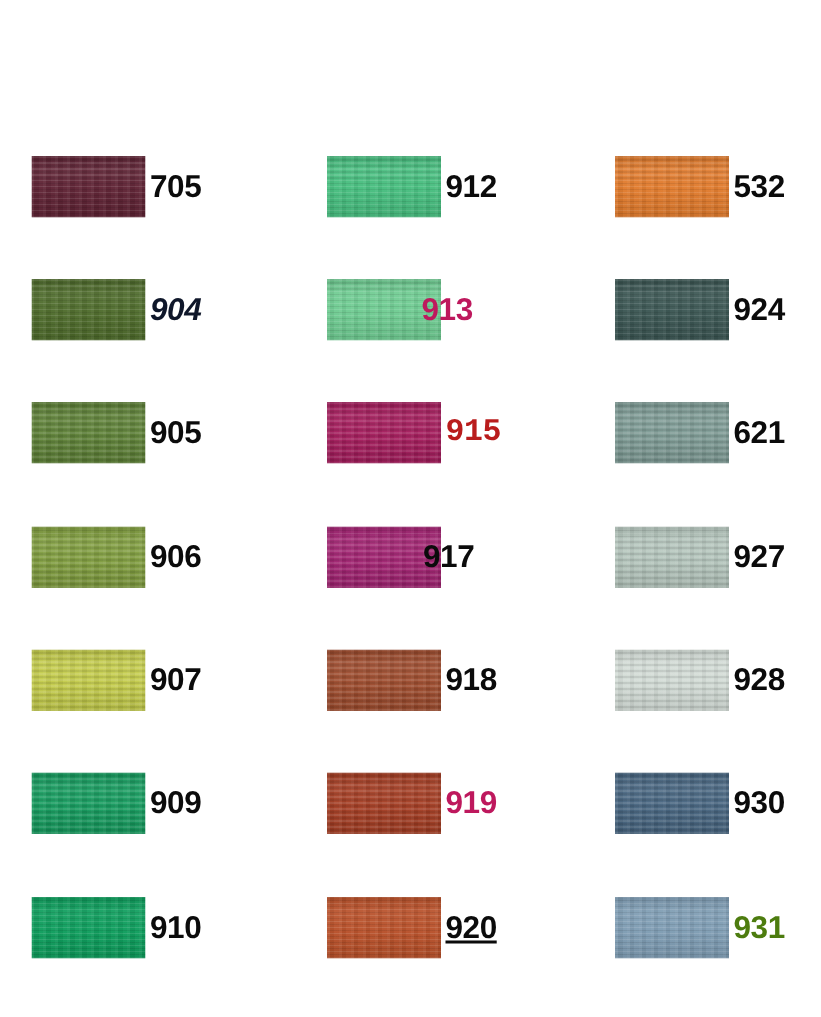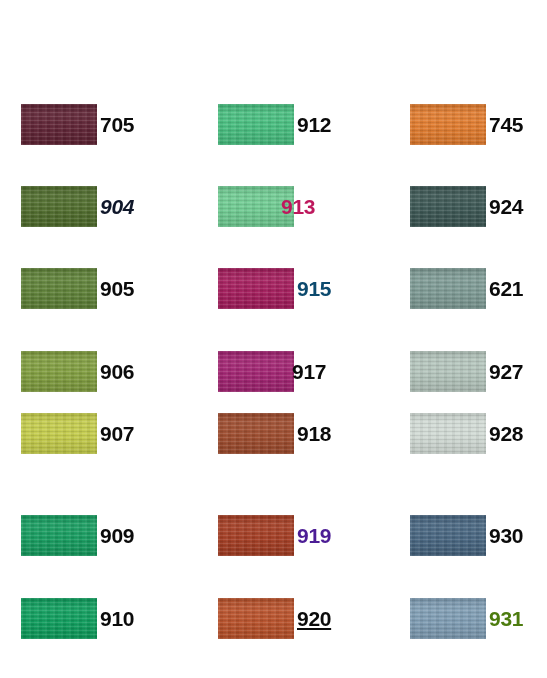--- a/index.html
+++ b/index.html
@@ -122,21 +122,21 @@
           <div class="sheen"></div>
         </div>
         <div class="code-label" style="left: 79px; height: 41px; line-height: 41px; color: rgb(11, 11, 11);">912</div>
       </div>
       <div class="swatch-cell" style="left: 410px; height: 41px;">
         <div class="skein" style="width: 76px; height: 41px;">
           <div class="base" style="background: rgb(224, 122, 44);"></div>
           <div class="weft"></div>
           <div class="sheen"></div>
         </div>
-        <div class="code-label" style="left: 79px; height: 41px; line-height: 41px; color: rgb(11, 11, 11);">745</div>
+        <div class="code-label" style="left: 79px; height: 41px; line-height: 41px; color: rgb(11, 11, 11);">532</div>
       </div>
     </div>
     <div class="swatch-row" style="top: 186px; height: 41px;">
       <div class="swatch-cell" style="left: 21px; height: 41px;">
         <div class="skein" style="width: 76px; height: 41px;">
           <div class="base" style="background: rgb(78, 107, 43);"></div>
           <div class="weft"></div>
           <div class="sheen"></div>
         </div>
         <div class="code-label" style="left: 79px; height: 41px; line-height: 41px; color: #0f172a; font-style: italic;">904</div>
@@ -166,21 +166,21 @@
           <div class="sheen"></div>
         </div>
         <div class="code-label" style="left: 79px; height: 41px; line-height: 41px; color: rgb(11, 11, 11); text-align: right;">905</div>
       </div>
       <div class="swatch-cell" style="left: 218px; height: 41px;">
         <div class="skein" style="width: 76px; height: 41px;">
           <div class="base" style="background: rgb(163, 27, 91);"></div>
           <div class="weft"></div>
           <div class="sheen"></div>
         </div>
-        <div class="code-label" style="left: 79px; height: 41px; line-height: 41px; color: #0c4a6e;">915</div>
+        <div class="code-label" style="left: 79px; height: 41px; line-height: 41px; color: #b91c1c; font-family: Liberation Mono, monospace;">915</div>
       </div>
       <div class="swatch-cell" style="left: 410px; height: 41px;">
         <div class="skein" style="width: 76px; height: 41px;">
           <div class="base" style="background: rgb(125, 154, 148);"></div>
           <div class="weft"></div>
           <div class="sheen"></div>
         </div>
         <div class="code-label" style="left: 79px; height: 41px; line-height: 41px; color: rgb(11, 11, 11);">621</div>
       </div>
     </div>
@@ -192,32 +192,32 @@
           <div class="sheen"></div>
         </div>
         <div class="code-label" style="left: 79px; height: 41px; line-height: 41px; color: rgb(11, 11, 11);">906</div>
       </div>
       <div class="swatch-cell" style="left: 218px; height: 41px;">
         <div class="skein" style="width: 76px; height: 41px;">
           <div class="base" style="background: rgb(160, 34, 112);"></div>
           <div class="weft"></div>
           <div class="sheen"></div>
         </div>
-        <div class="code-label" style="left: 74px; height: 41px; line-height: 41px; color: rgb(11, 11, 11);">917</div>
+        <div class="code-label" style="left: 64px; height: 41px; line-height: 41px; color: rgb(11, 11, 11);">917</div>
       </div>
       <div class="swatch-cell" style="left: 410px; height: 41px;">
         <div class="skein" style="width: 76px; height: 41px;">
           <div class="base" style="background: rgb(179, 196, 187);"></div>
           <div class="weft"></div>
           <div class="sheen"></div>
         </div>
         <div class="code-label" style="left: 79px; height: 41px; line-height: 41px; color: rgb(11, 11, 11);">927</div>
       </div>
     </div>
-    <div class="swatch-row" style="top: 413px; height: 41px;">
+    <div class="swatch-row" style="top: 433px; height: 41px;">
       <div class="swatch-cell" style="left: 21px; height: 41px;">
         <div class="skein" style="width: 76px; height: 41px;">
           <div class="base" style="background: rgb(195, 203, 74);"></div>
           <div class="weft"></div>
           <div class="sheen"></div>
         </div>
         <div class="code-label" style="left: 79px; height: 41px; line-height: 41px; color: rgb(11, 11, 11);">907</div>
       </div>
       <div class="swatch-cell" style="left: 218px; height: 41px;">
         <div class="skein" style="width: 76px; height: 41px;">
@@ -244,21 +244,21 @@
           <div class="sheen"></div>
         </div>
         <div class="code-label" style="left: 79px; height: 41px; line-height: 41px; color: rgb(11, 11, 11);">909</div>
       </div>
       <div class="swatch-cell" style="left: 218px; height: 41px;">
         <div class="skein" style="width: 76px; height: 41px;">
           <div class="base" style="background: rgb(163, 60, 34);"></div>
           <div class="weft"></div>
           <div class="sheen"></div>
         </div>
-        <div class="code-label" style="left: 79px; height: 41px; line-height: 41px; color: #4c1d95;">919</div>
+        <div class="code-label" style="left: 79px; height: 41px; line-height: 41px; color: #be185d;">919</div>
       </div>
       <div class="swatch-cell" style="left: 410px; height: 41px;">
         <div class="skein" style="width: 76px; height: 41px;">
           <div class="base" style="background: rgb(70, 100, 127);"></div>
           <div class="weft"></div>
           <div class="sheen"></div>
         </div>
         <div class="code-label" style="left: 79px; height: 41px; line-height: 41px; color: rgb(11, 11, 11);">930</div>
       </div>
     </div>

